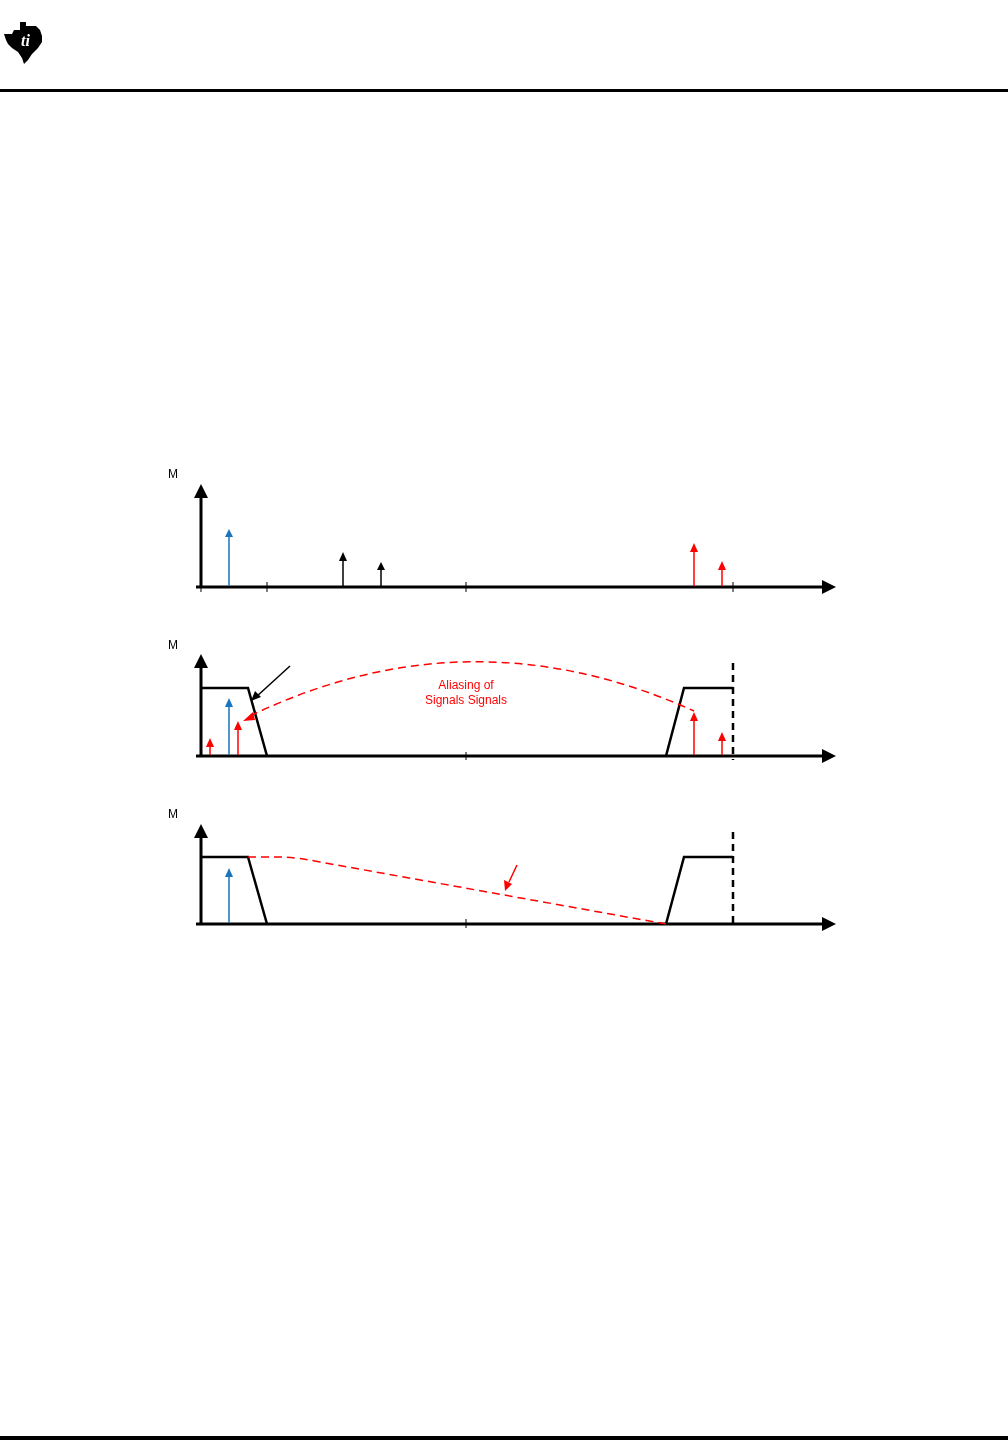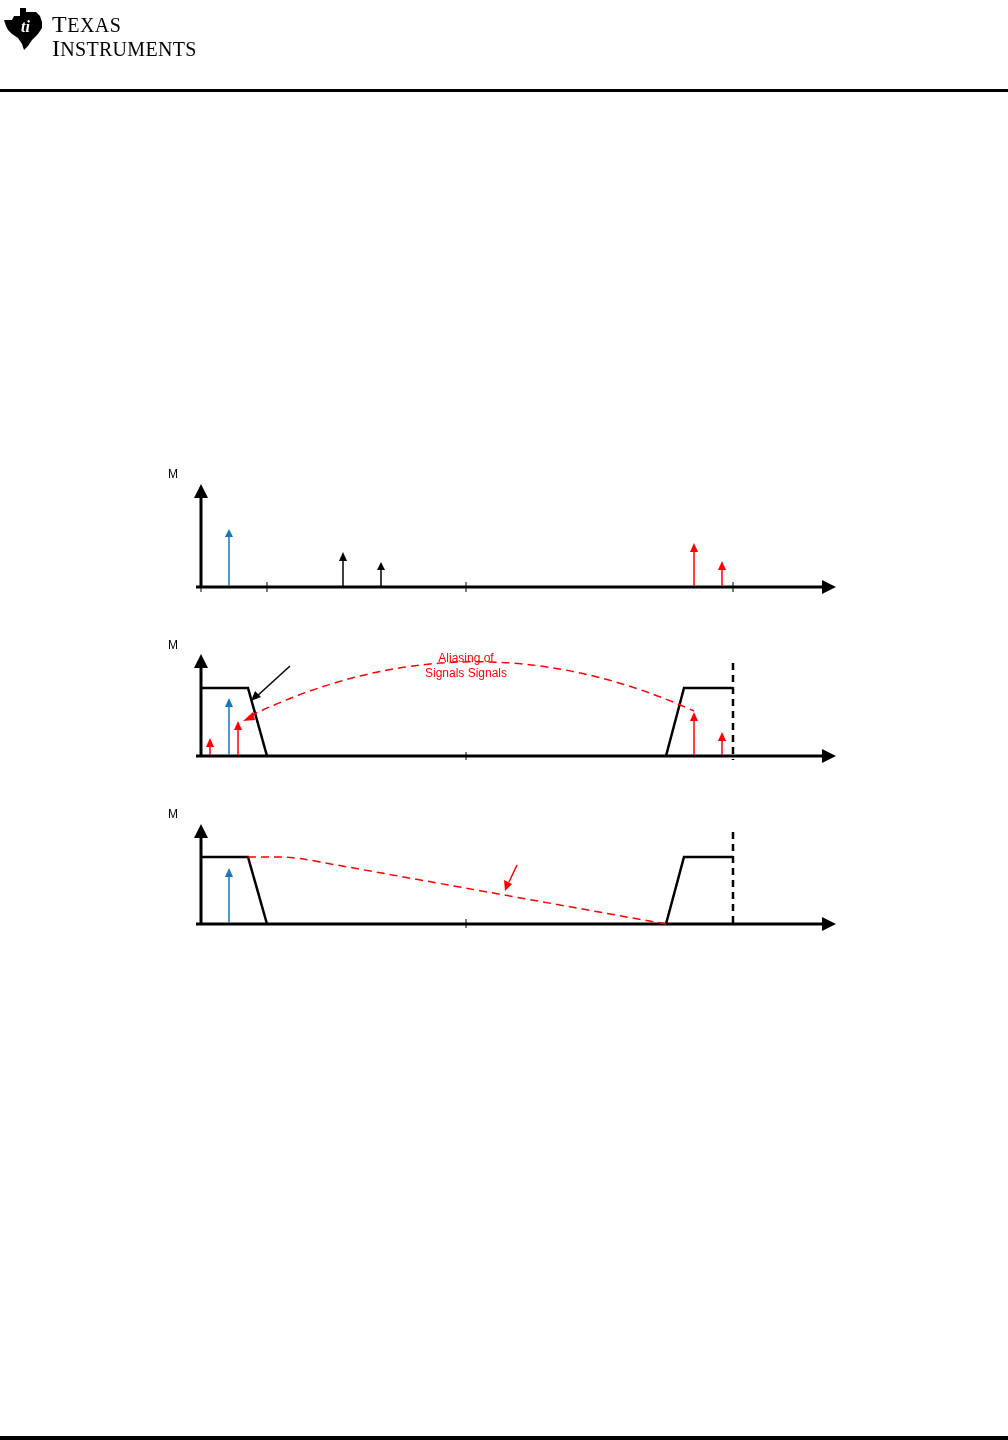--- a/index.html
+++ b/index.html
@@ -1,42 +1,38 @@
 <!DOCTYPE html>
 <html><head>
   <meta charset="utf-8">
   <style>
     html, body { margin: 0; padding: 0; background: #ffffff; }
     body { width: 1008px; height: 1440px; position: relative; overflow: hidden; font-family: "Liberation Sans", sans-serif; }
     .header { position: absolute; left: 0; top: 0; width: 1008px; height: 92px; }
-    .logo { position: absolute; left: 2px; top: 6px; width: 190px; height: 46px; }
+    .logo { position: absolute; left: 2px; top: 20px; width: 190px; height: 46px; }
     .logo-text { position: absolute; left: 50px; top: 6px; font-family: "Liberation Serif", serif; color: #000; line-height: 1; }
     .logo-line1 { font-size: 20px; letter-spacing: 0.5px; }
     .logo-line2 { font-size: 20px; letter-spacing: 0.3px; margin-top: 0px; }
     .logo-big { font-size: 24px; }
     .rule-top { position: absolute; left: 0; top: 89px; width: 1008px; height: 3px; background: #000; }
     .rule-bottom { position: absolute; left: 0; top: 1436px; width: 1008px; height: 4px; background: #000; }
     .figure { position: absolute; left: 0; top: 0; width: 1008px; height: 1440px; }
     .figure svg { position: absolute; left: 0; top: 0; }
     .m-label { position: absolute; font-size: 12px; color: #000; }
     .alias-label { position: absolute; font-size: 12px; color: #ff0000; text-align: center; line-height: 15px; width: 140px; }
   </style>
 </head>
 <body>
 
 <div class="header">
   <div class="logo">
     <svg width="48" height="44" viewBox="0 0 48 44" style="position:absolute;left:0;top:0;">
       <path d="M2 14 L10 14 L12 10 L18 10 L18 2 L24 2 L24 6 L34 6 L38 10 L40 16 L40 22 L36 28 L30 34 L26 40 L22 44 L20 38 L16 32 L10 28 L6 24 L4 20 Z" fill="#000"></path>
       <text x="19" y="26" font-family="Liberation Serif, serif" font-style="italic" font-weight="bold" font-size="16" fill="#fff">ti</text>
     </svg>
-    <div class="logo-text">
-      <div class="logo-line1"><span class="logo-big">T</span><span>EXAS</span></div>
-      <div class="logo-line2"><span class="logo-big">I</span><span>NSTRUMENTS</span></div>
-    </div>
   </div>
   <div class="rule-top"></div>
 </div>
 
 <div class="figure">
   <svg width="1008" height="1440" viewBox="0 0 1008 1440">
     <defs>
       <marker id="ah-black" markerWidth="10" markerHeight="10" refX="5" refY="9" orient="auto" markerUnits="userSpaceOnUse">
         <path d="M1 9 L5 1 L9 9 Z" fill="#000"></path>
       </marker>
@@ -117,19 +113,19 @@
 
       <line x1="229" y1="923" x2="229" y2="875" stroke="#1a75bc" stroke-width="1.5"></line>
       <path d="M225 877 L229 868 L233 877 Z" fill="#1a75bc"></path>
     </g>
   </svg>
 
   <div class="m-label" style="left:168px; top:467px;">M</div>
   <div class="m-label" style="left:168px; top:638px;">M</div>
   <div class="m-label" style="left:168px; top:807px;">M</div>
 
-  <div class="alias-label" style="left:396px; top:651px;text-align:center;">
+  <div class="alias-label" style="left:396px; top:678px;text-align:center;">
     <div>Aliasing of</div>
     <div>Signals Signals</div>
   </div>
 </div>
 
 <div class="rule-bottom"></div>
 
 </body></html>

